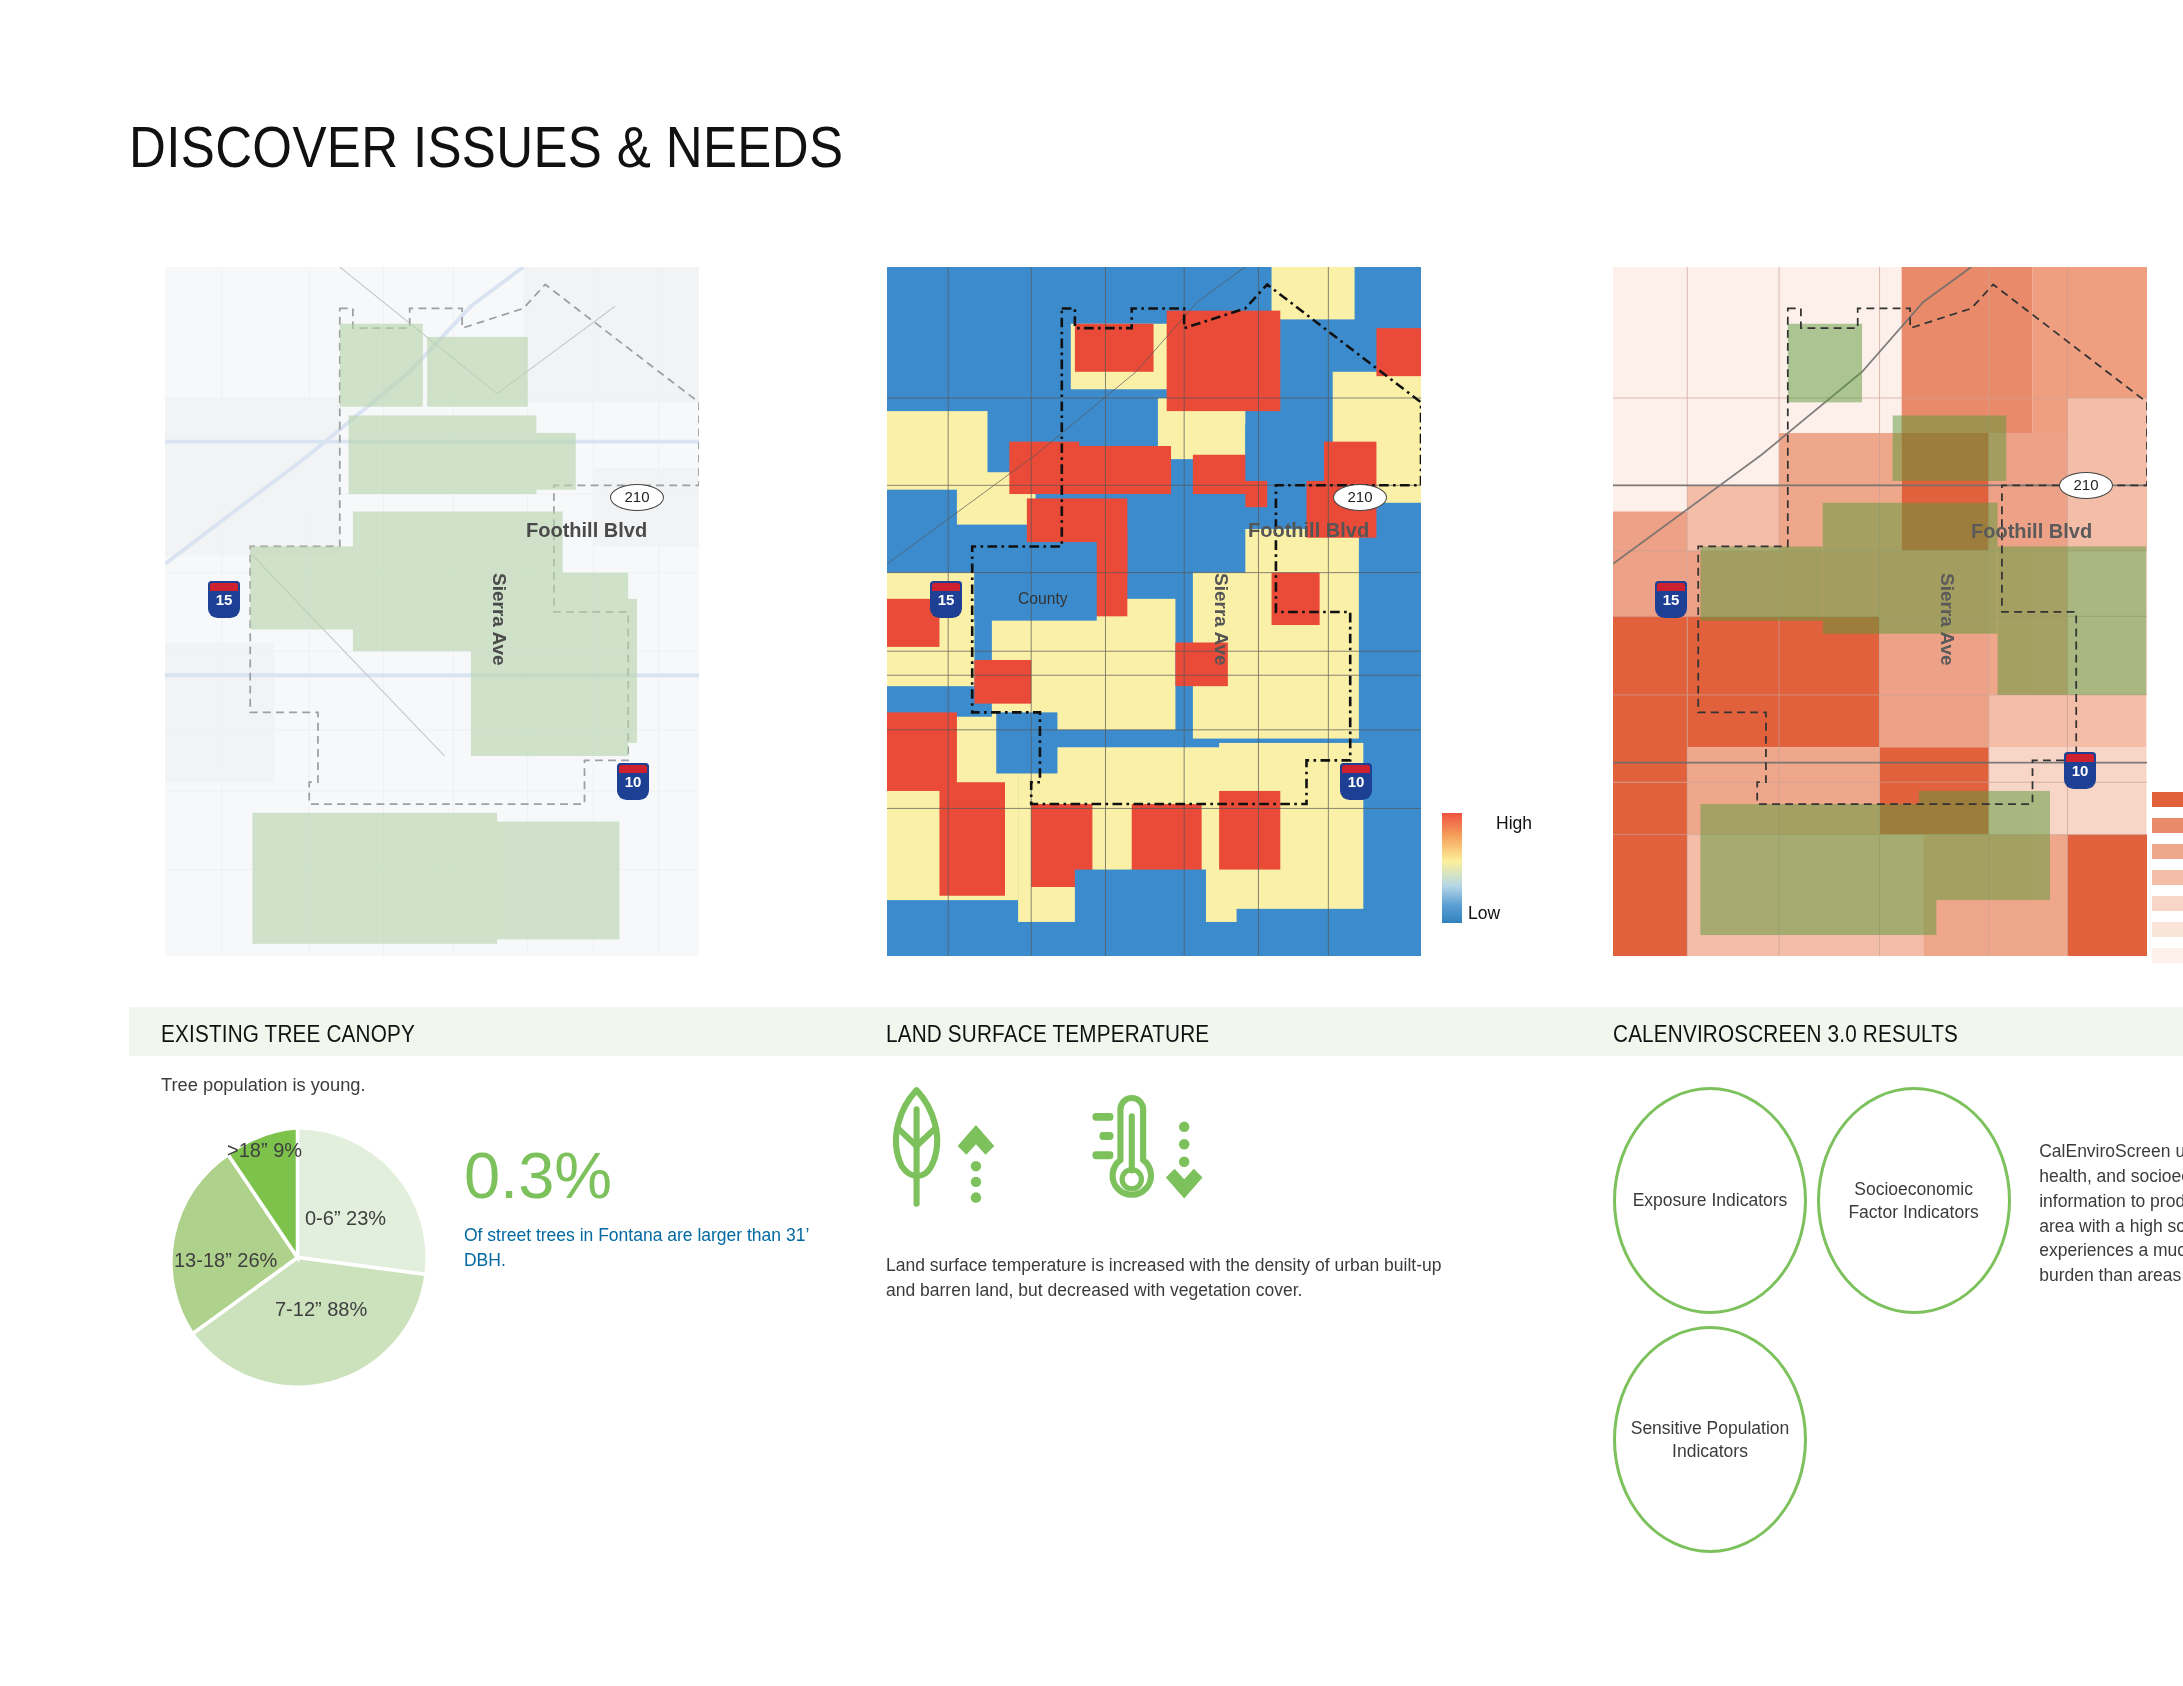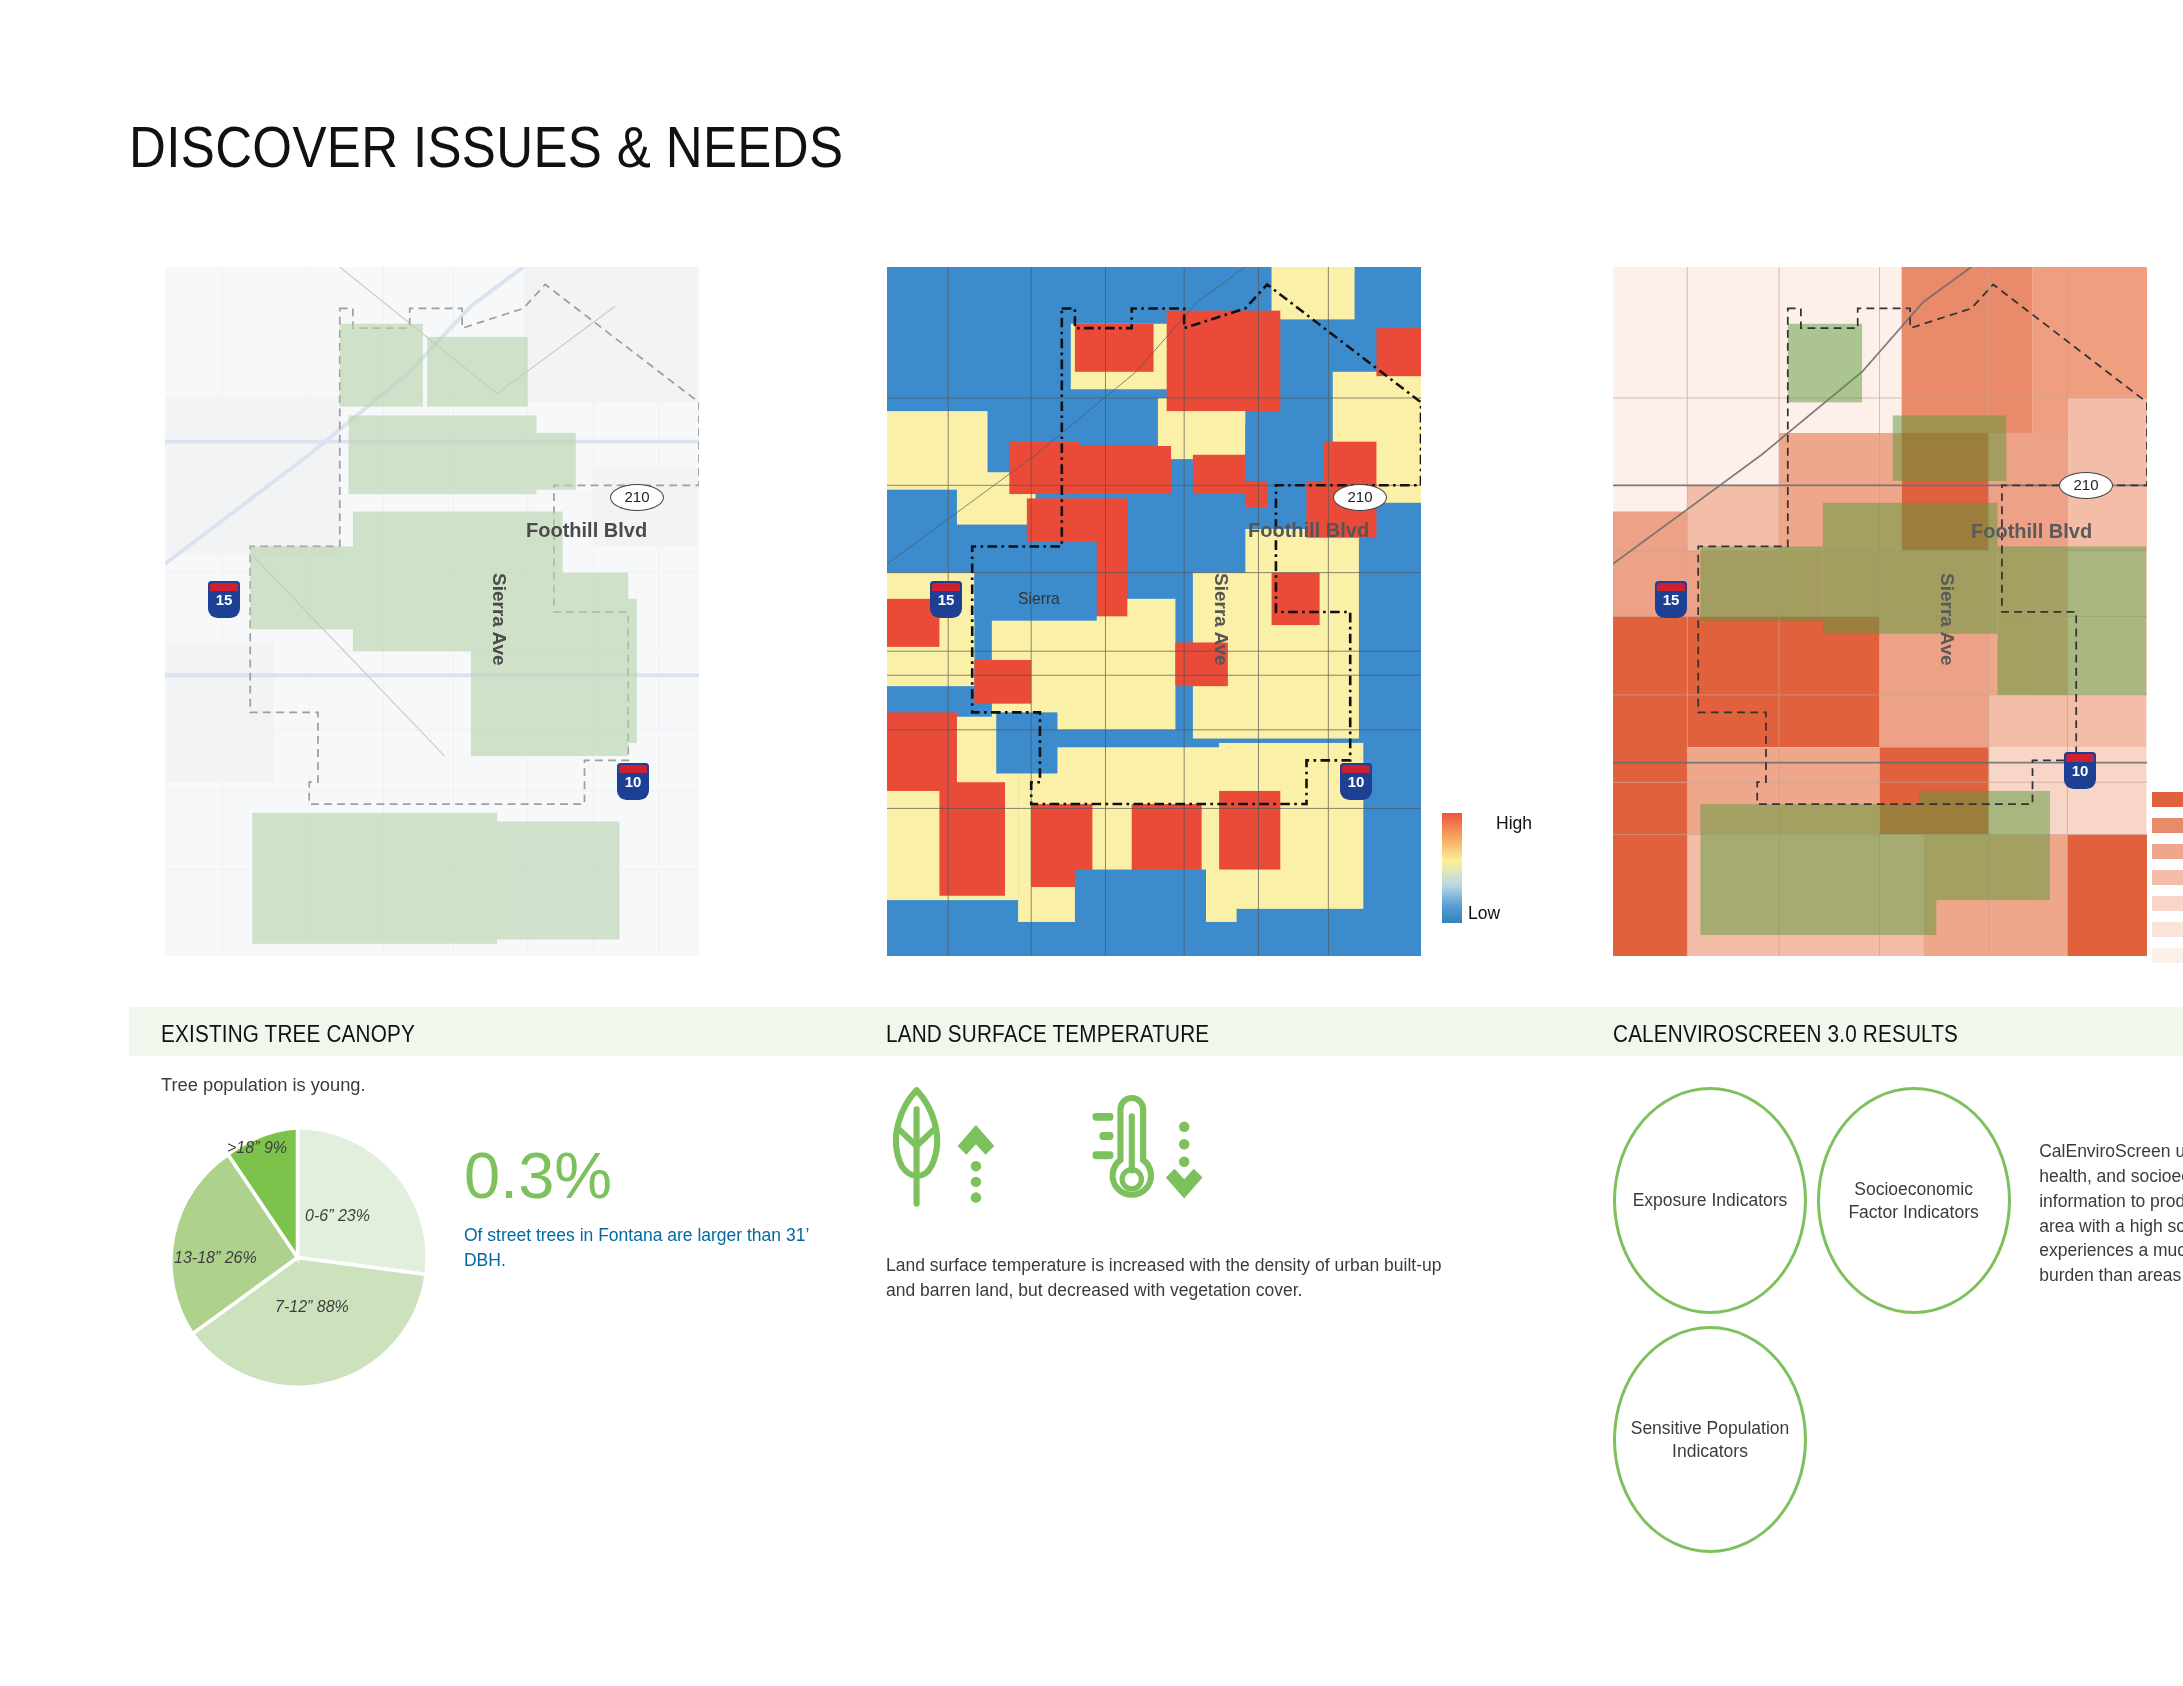--- a/index.html
+++ b/index.html
@@ -59,22 +59,22 @@
   .c2{left:886px;width:677px;}
   .c3{left:1613px;width:720px;}
 
   .lede{font-size:18.3px;color:#3b3b3b;margin:0 0 25px 0;}
   .para{font-size:17.5px;line-height:1.42;color:#3b3b3b;margin:0;}
 
   
   .pieblock{display:flex;align-items:flex-start;}
   .pie-wrap{position:relative;width:273px;height:273px;}
   .pie-svg{position:absolute;left:0;top:0;}
-  .pielabel{position:absolute;font-size:16px;color:#3f3f3f;text-align:center;
-    line-height:1.18;white-space:nowrap;font-style:italic;}
+  .pielabel{position:absolute;font-size:20px;color:#3f3f3f;text-align:center;
+    line-height:1.18;white-space:nowrap;}
   .statblock{margin-left:42px;padding-top:22px;}
   .statnum{font-size:65px;line-height:1;color:#7cc15c;margin-bottom:15px;}
   .stattxt{font-size:17.5px;line-height:1.45;color:#0369a1;}
 
   
   .lst-icons{display:flex;align-items:center;gap:65px;margin-bottom:42px;padding-top:8.7px;}
 
   
   .ces-flex{display:flex;align-items:flex-start;}
   .bubbles{display:grid;grid-template-columns:repeat(2,1fr);gap:12px 7px;width:410px;}
@@ -189,21 +189,21 @@
     </g>
     <path d="M400 95 L430 95 L430 140 L560 140 L560 95 L680 95 L680 140 L820 95 L870 40 L1222 310 L1222 500
              L890 500 L890 790 L1060 790 L1060 1130 L960 1130 L960 1230 L330 1230 L330 1180 L350 1180 L350 1020
              L195 1020 L195 640 L400 640 Z" fill="none" stroke="#111" stroke-width="6" stroke-dasharray="22 10 6 10"></path>
   </svg>
   <div class="shield shield-i" style="left:43px;top:314px;">15</div>
   <div class="shield shield-oval" style="left:446px;top:217px;">210</div>
   <div class="shield shield-i" style="left:453px;top:496px;">10</div>
   <div class="roadlabel" style="left:361px;top:252px;font-size:20px;color:#555;">Foothill Blvd</div>
   <div class="roadlabel" style="left:345px;top:306px;font-size:19px;color:#555;transform:rotate(90deg);transform-origin:left top;">Sierra Ave</div>
-  <div class="roadlabel" style="left:131px;top:323px;font-size:15.7px;color:#333;font-weight:400;">Sierra</div>
+  <div class="roadlabel" style="left:131px;top:323px;font-size:15.7px;color:#333;font-weight:400;">County</div>
 </div>
 <div class="templeg"></div>
 <div class="templeg-hi">High</div>
 <div class="templeg-lo">Low</div>
 
 <div class="map m3">
   <svg class="mapsvg" viewBox="0 0 1222 1578" preserveAspectRatio="none">
     <rect width="1222" height="1578" fill="#fdf0ea"></rect>
     <g>
       <rect x="660" y="0" width="300" height="400" fill="#e98b6b"></rect>

